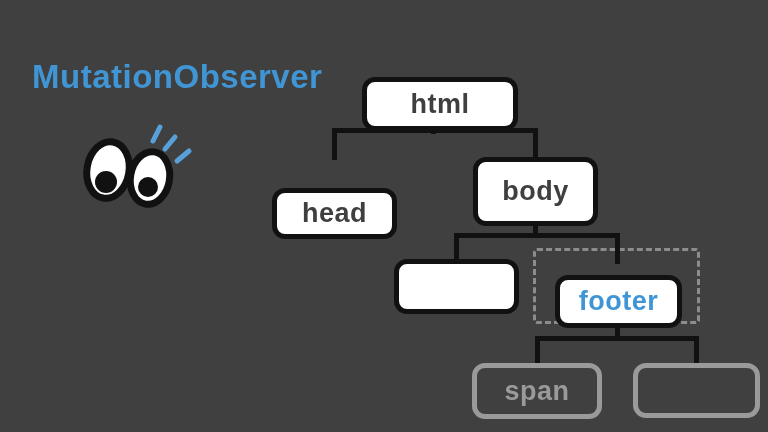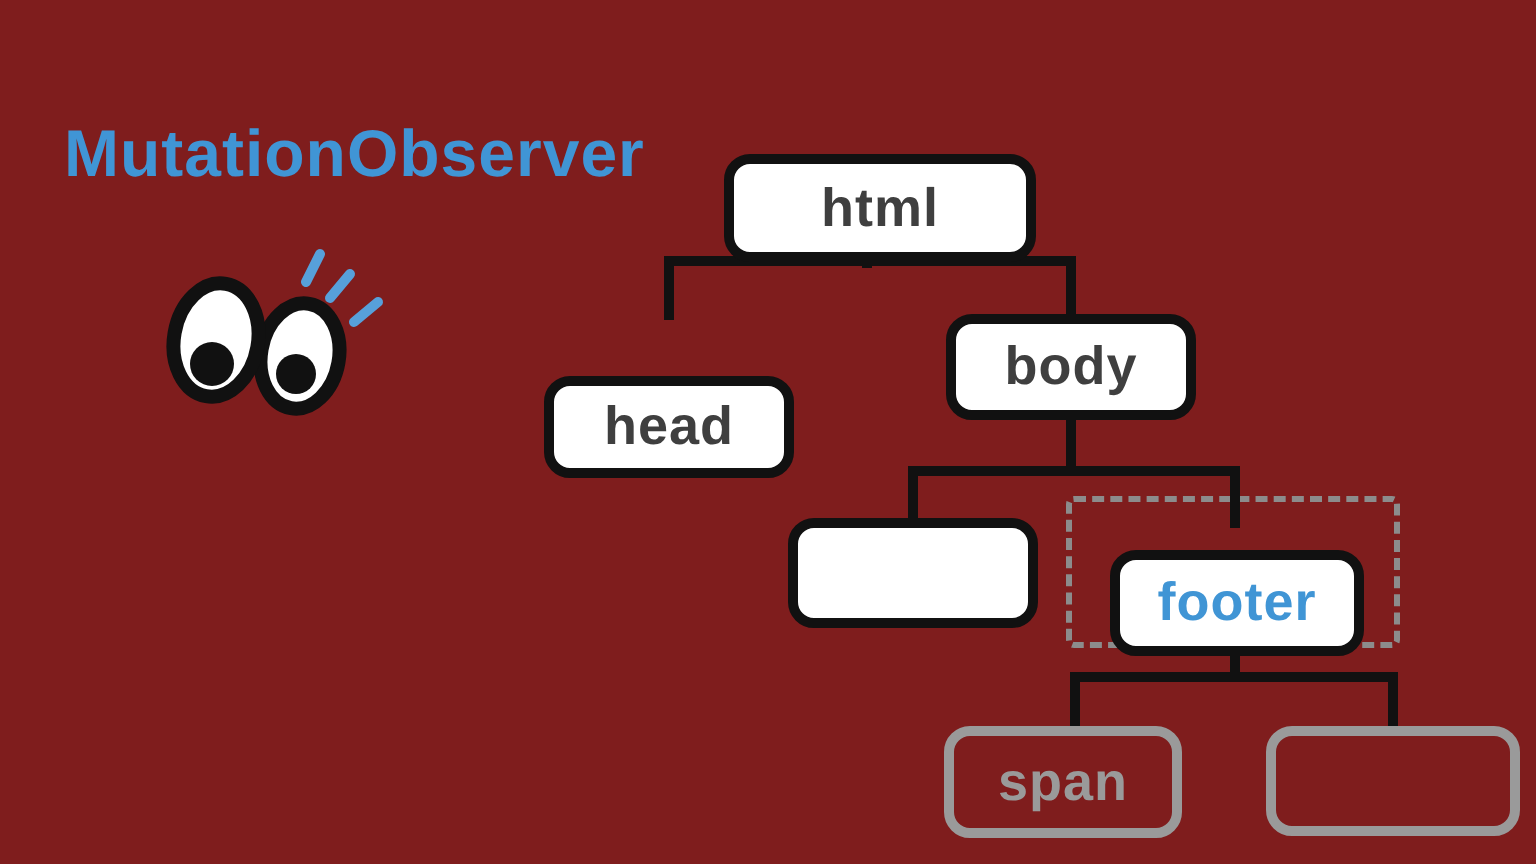--- a/index.html
+++ b/index.html
@@ -4,21 +4,21 @@
 <style>
   html, body { margin: 0; padding: 0; }
   body {
     font-family: "Liberation Sans", sans-serif;
     background: #e0fafd;
   }
   #stage {
     position: relative;
     width: 768px;
     height: 432px;
-    background: #7f1d1d;
+    background: #404040;
     overflow: hidden;
   }
   .title {
     position: absolute;
     left: 32px;
     top: 58px;
     font-size: 33px;
     font-weight: bold;
     letter-spacing: 0.5px;
     color: #4095d5;
@@ -61,24 +61,24 @@
     position: absolute;
     z-index: 0;
     box-sizing: border-box;
     border: 3px dashed #8c8c8c;
     border-radius: 4px;
     background: transparent;
   }
   
   .n-html   { left: 362px; top: 53px;  width: 156px; height: 54px; margin-top: 24px; }
   .n-head   { left: 272px; top: 157px; width: 125px; height: 51px; margin-top: 31px; }
-  .n-body   { left: 473px; top: 157px; width: 125px; height: 53px; }
+  .n-body   { left: 473px; top: 157px; width: 125px; height: 69px; }
   .n-div    { left: 394px; top: 259px; width: 125px; height: 55px; }
   .n-footer { left: 555px; top: 275px; width: 127px; height: 53px; }
-  .n-span   { left: 472px; top: 363px; width: 119px; height: 56px; }
+  .n-span   { left: 472px; top: 363px; width: 130px; height: 56px; }
   .n-empty  { left: 633px; top: 363px; width: 127px; height: 55px; }
   .d-footer { left: 533px; top: 248px; width: 167px; height: 76px; }
   
   .l-html-drop  { left: 431px; top: 104px; width: 5px;   height: 30px; }
   .l-h1         { left: 332px; top: 128px; width: 206px; height: 5px;  }
   .l-head-drop  { left: 332px; top: 128px; width: 5px;   height: 32px; }
   .l-body-drop  { left: 533px; top: 128px; width: 5px;   height: 32px; }
   .l-body-out   { left: 533px; top: 207px; width: 5px;   height: 31px; }
   .l-h2         { left: 454px; top: 233px; width: 166px; height: 5px;  }
   .l-div-drop   { left: 454px; top: 233px; width: 5px;   height: 30px; }

